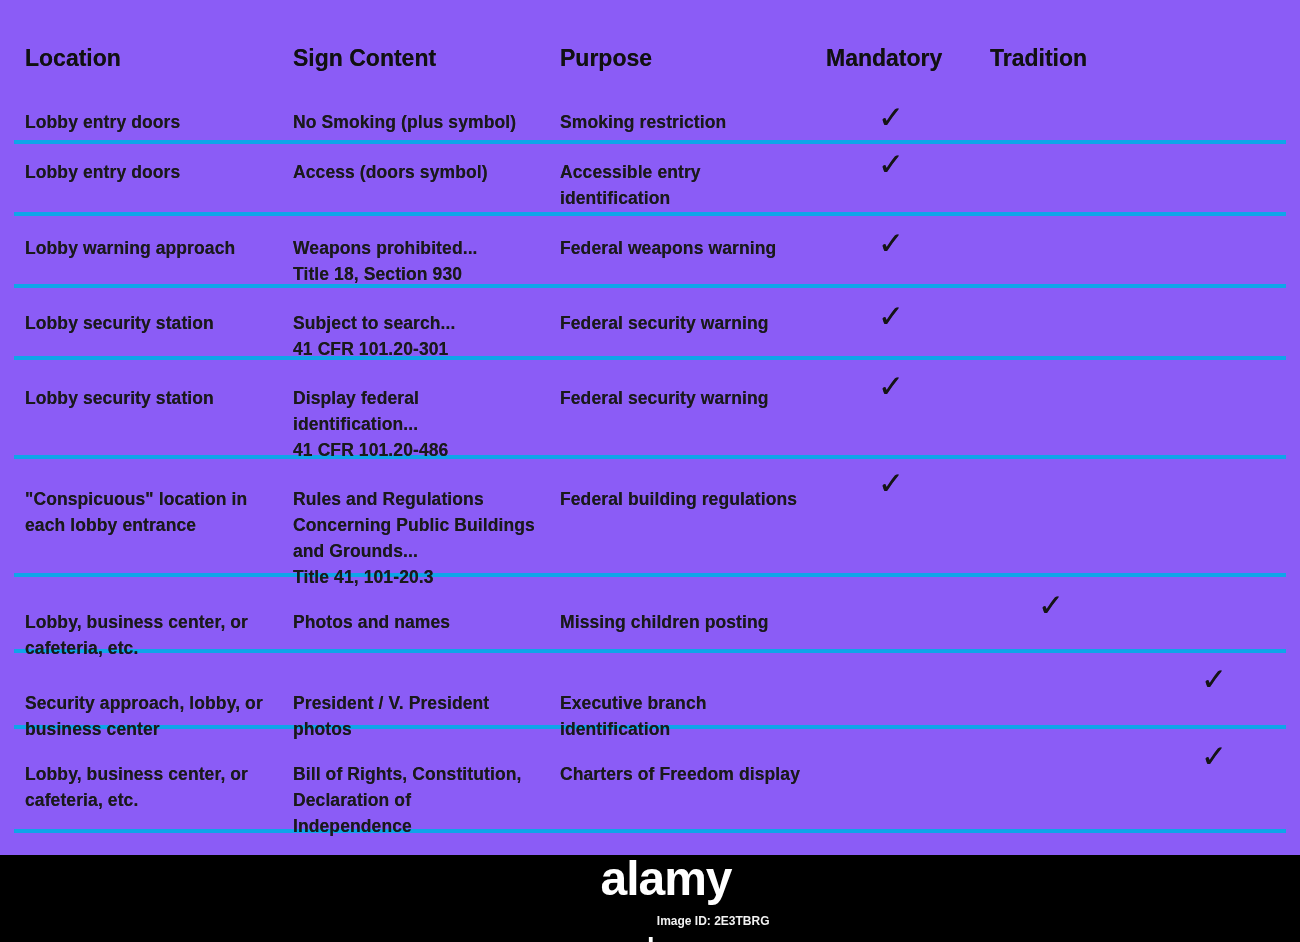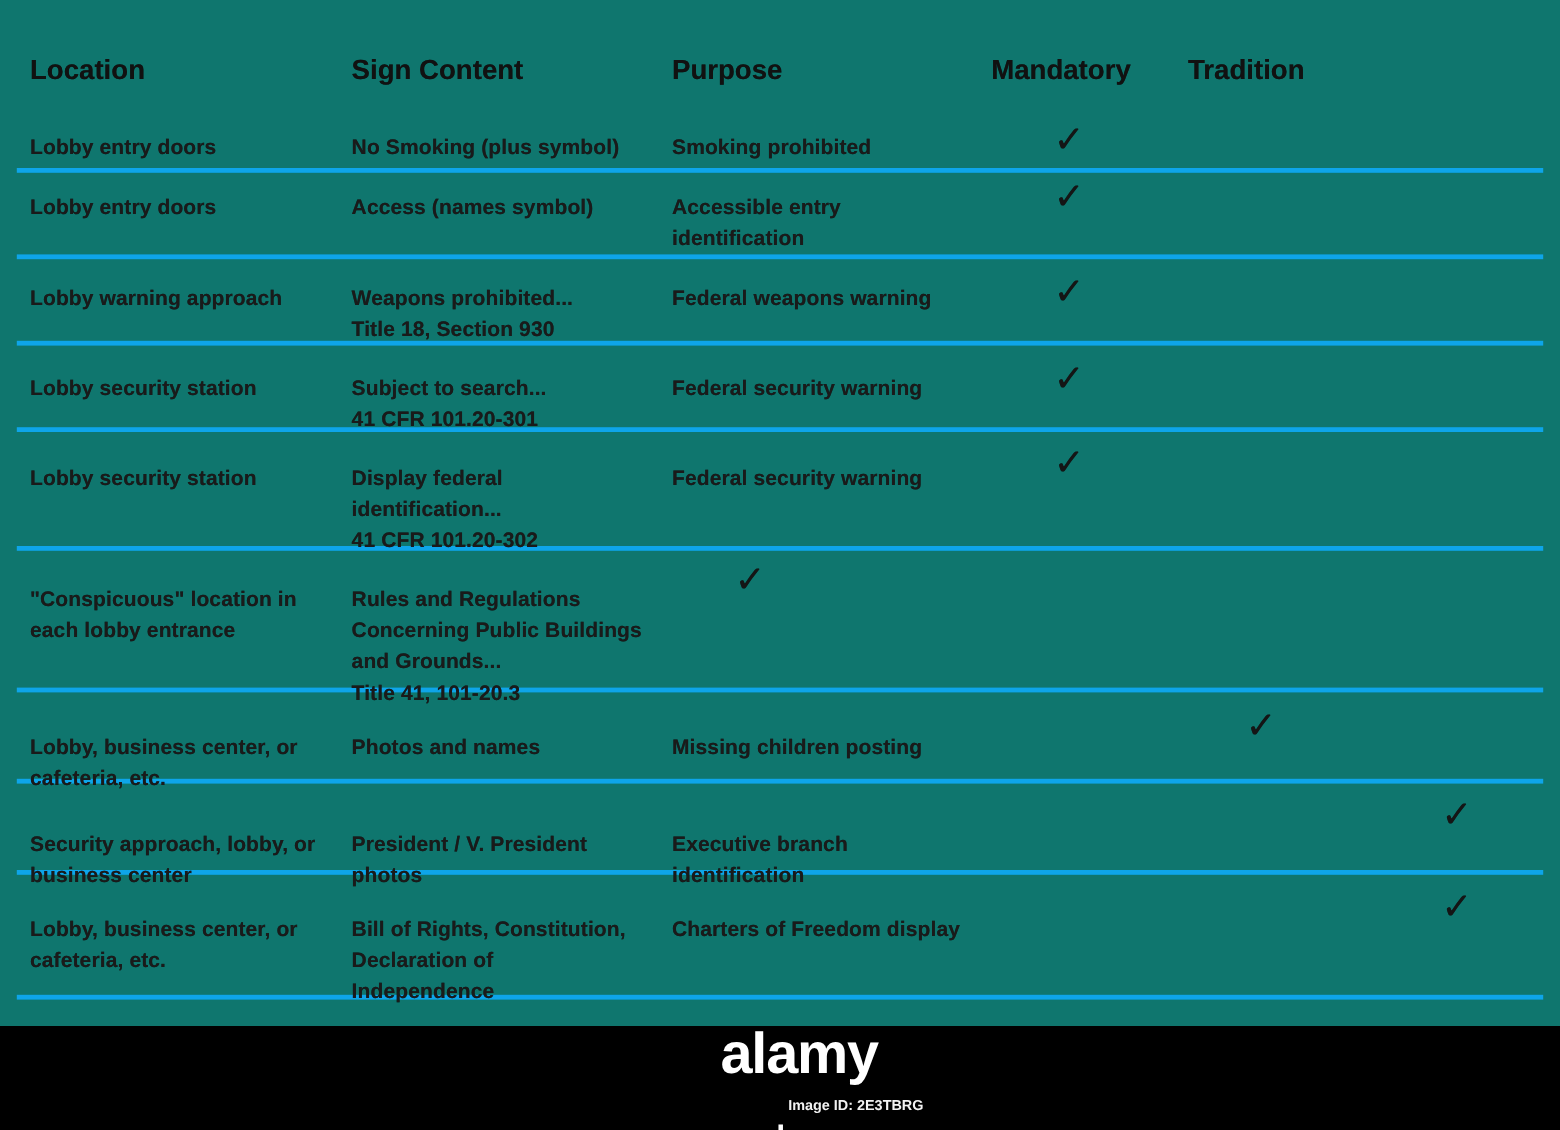--- a/index.html
+++ b/index.html
@@ -1,21 +1,21 @@
 <!DOCTYPE html>
 <html><head>
 <meta charset="utf-8">
 <style>
   * { margin: 0; padding: 0; box-sizing: border-box; }
   html, body { background: #e8e8e8; }
   .page {
     position: relative;
     width: 1300px;
     height: 942px;
-    background: #0f766e;
+    background: #8b5cf6;
     overflow: hidden;
     font-family: "Liberation Sans", sans-serif;
     color: #1a1a1a;
   }
   .doc-table { padding-top: 45px; }
   .grid-row {
     display: grid;
     grid-template-columns: 268px 267px 266px 164px 175px 1fr;
     padding-left: 11px;
   }
@@ -102,29 +102,29 @@
       <div class="hcell">Purpose</div>
       <div class="hcell">Mandatory</div>
       <div class="hcell">Tradition</div>
     </div>
 
     <div class="tbody">
 
       <div class="grid-row trow">
         <div class="cell">Lobby entry doors</div>
         <div class="cell">No Smoking (plus symbol)</div>
-        <div class="cell">Smoking prohibited</div>
+        <div class="cell">Smoking restriction</div>
         <div class="cell check-cell check-m">✓</div>
         <div class="cell check-cell check-pd"></div>
         <div class="cell check-cell check-t"></div>
       </div>
 
       <div class="grid-row trow">
         <div class="cell">Lobby entry doors</div>
-        <div class="cell">Access (names symbol)</div>
+        <div class="cell">Access (doors symbol)</div>
         <div class="cell">Accessible entry
 identification</div>
         <div class="cell check-cell check-m">✓</div>
         <div class="cell check-cell check-pd"></div>
         <div class="cell check-cell check-t"></div>
       </div>
 
       <div class="grid-row trow">
         <div class="cell">Lobby warning approach</div>
         <div class="cell">Weapons prohibited...
@@ -142,34 +142,35 @@
         <div class="cell">Federal security warning</div>
         <div class="cell check-cell check-m">✓</div>
         <div class="cell check-cell check-pd"></div>
         <div class="cell check-cell check-t"></div>
       </div>
 
       <div class="grid-row trow">
         <div class="cell">Lobby security station</div>
         <div class="cell">Display federal
 identification...
-41 CFR 101.20-302</div>
+41 CFR 101.20-486</div>
         <div class="cell">Federal security warning</div>
         <div class="cell check-cell check-m">✓</div>
         <div class="cell check-cell check-pd"></div>
         <div class="cell check-cell check-t"></div>
       </div>
 
       <div class="grid-row trow">
         <div class="cell">"Conspicuous" location in
 each lobby entrance</div>
         <div class="cell">Rules and Regulations
 Concerning Public Buildings
 and Grounds...
 Title 41, 101-20.3</div>
+        <div class="cell">Federal building regulations</div>
         <div class="cell check-cell check-m">✓</div>
         <div class="cell check-cell check-pd"></div>
         <div class="cell check-cell check-t"></div>
       </div>
 
       <div class="grid-row trow">
         <div class="cell">Lobby, business center, or
 cafeteria, etc.</div>
         <div class="cell">Photos and names</div>
         <div class="cell">Missing children posting</div>

